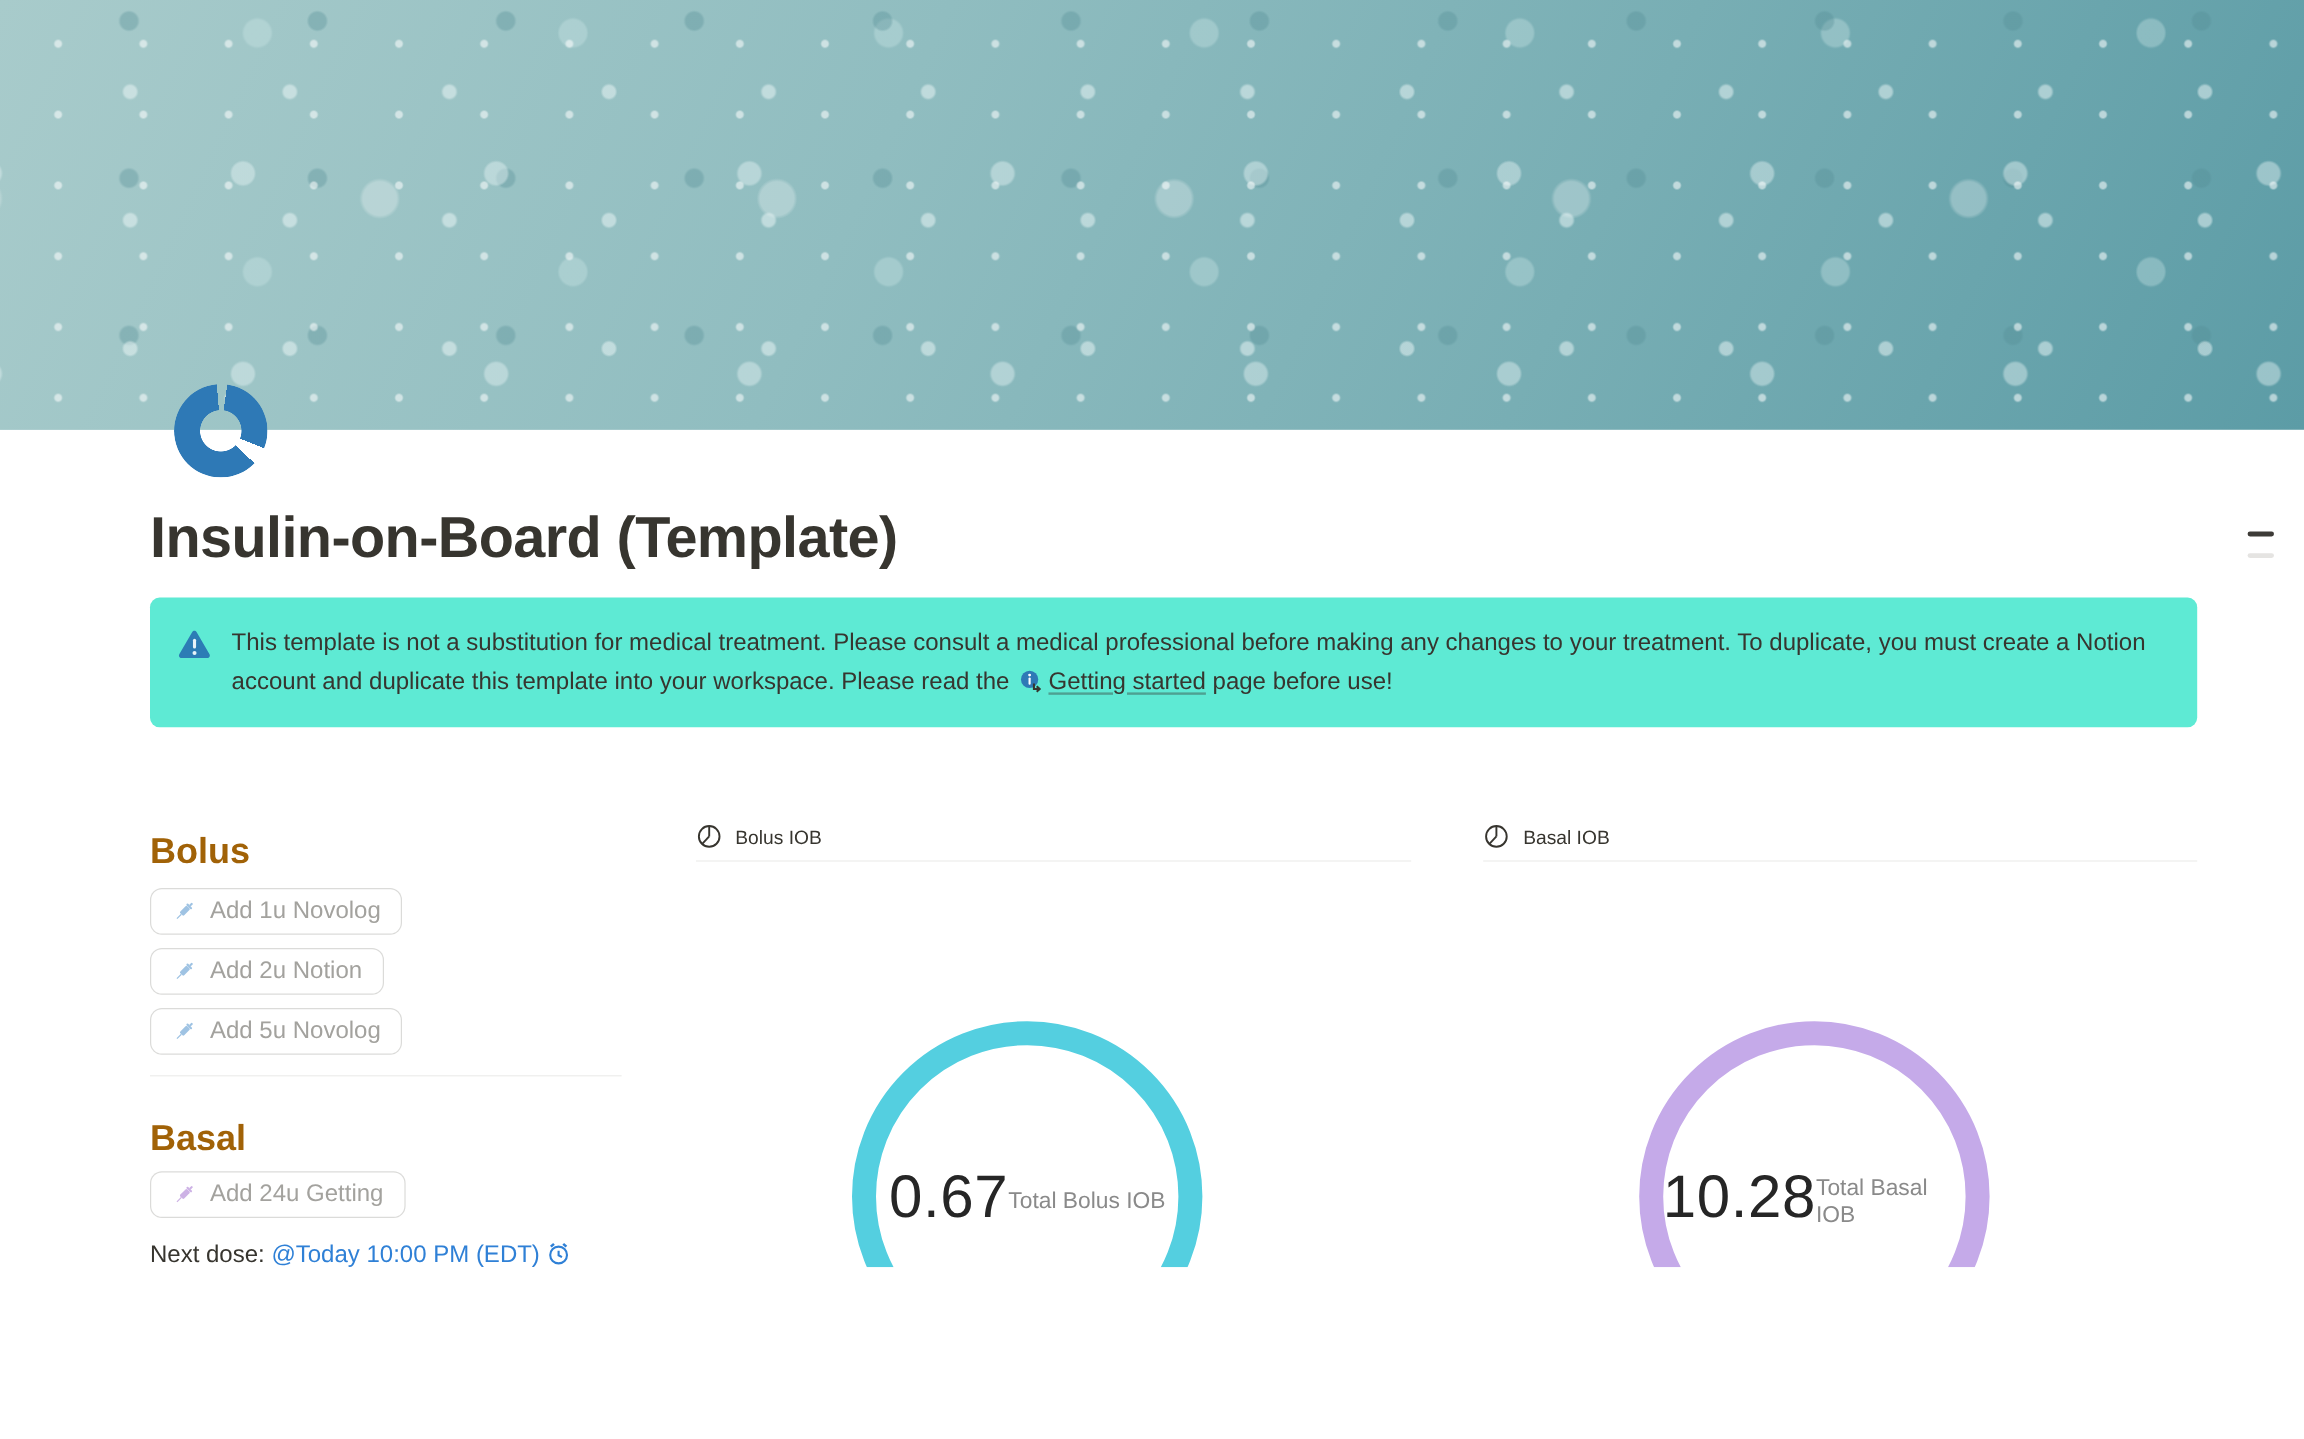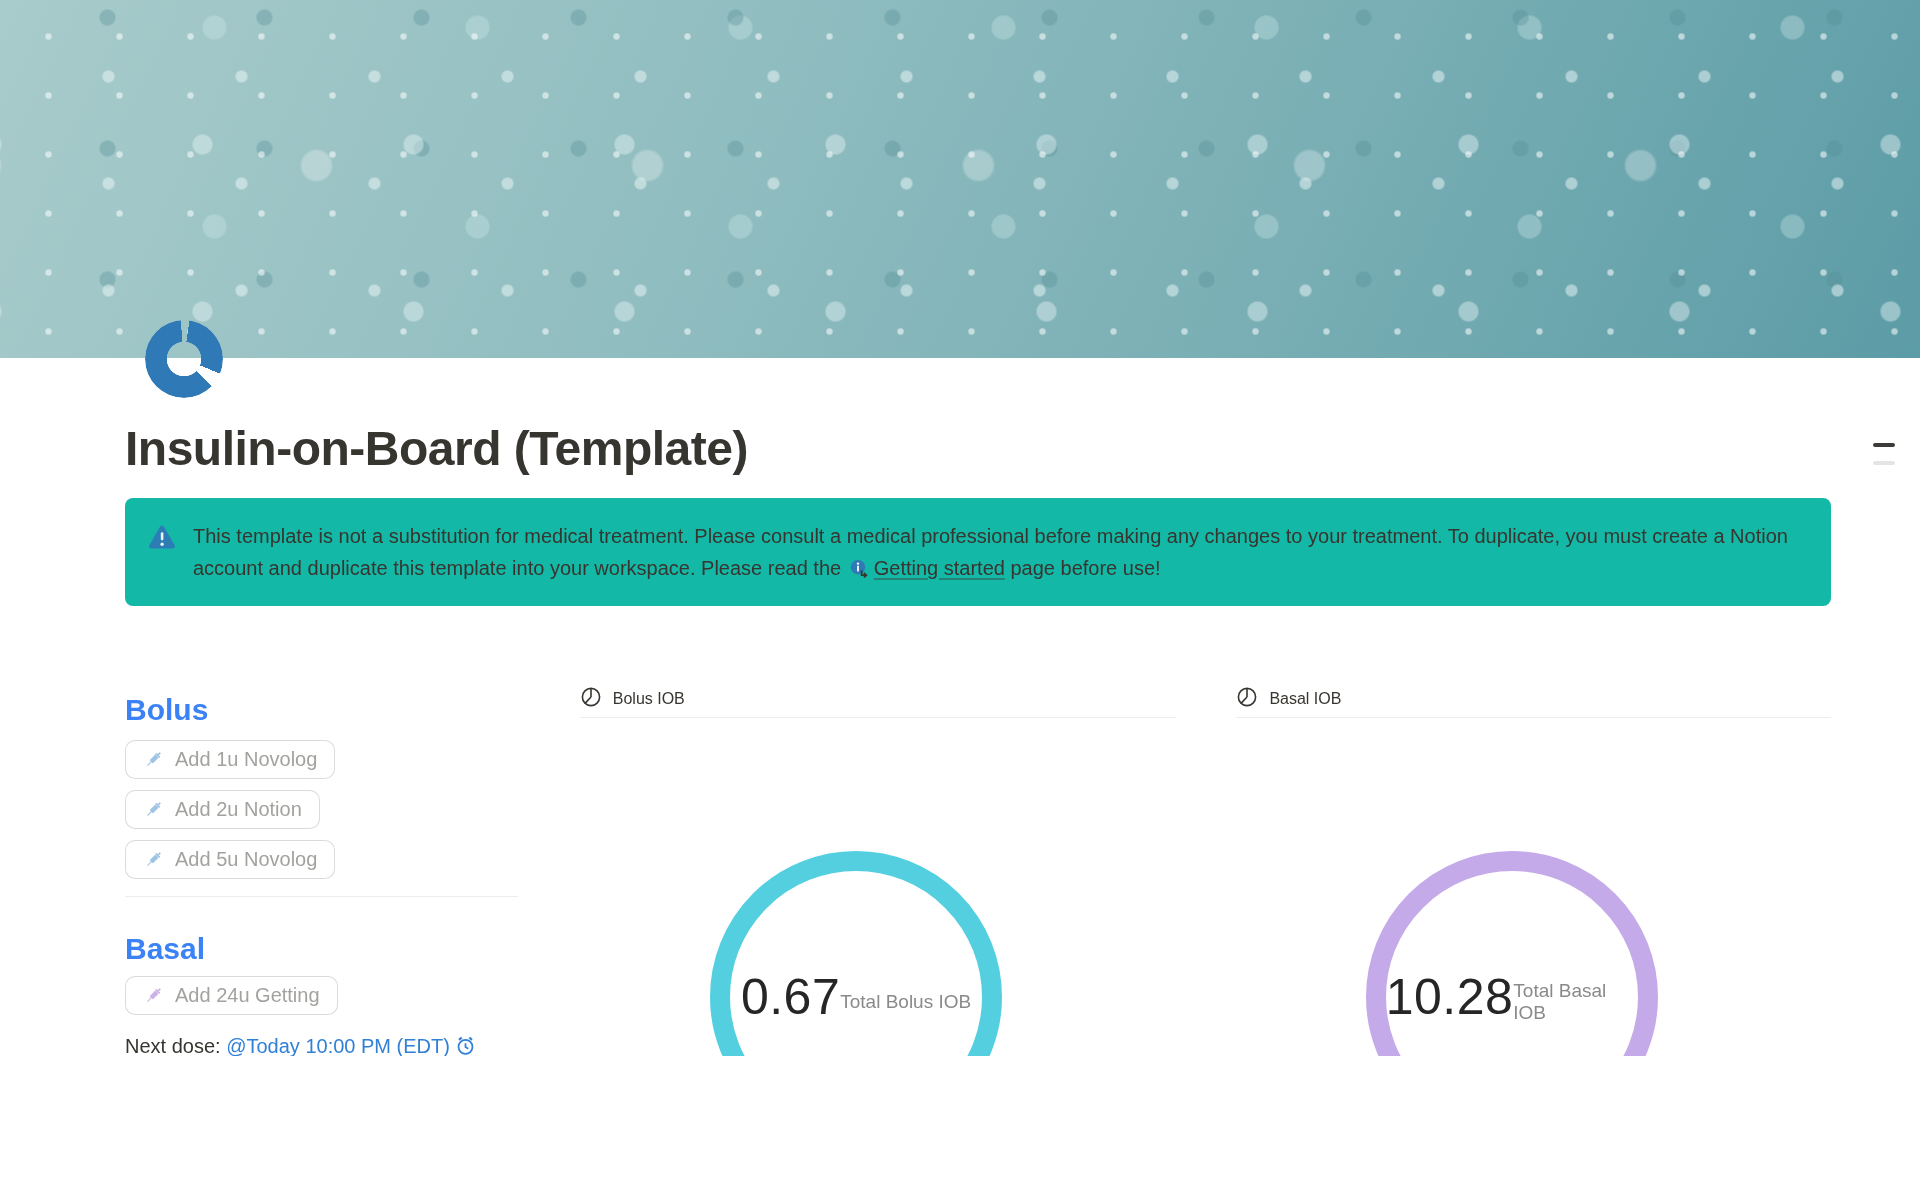--- a/index.html
+++ b/index.html
@@ -49,38 +49,38 @@
   
   .content { position:absolute; top:358px; left:125px; width:1706px; }
 
   .title {
     margin:62px 0 0 0; font-size:48px; line-height:58px; font-weight:700;
     letter-spacing:-0.5px; color:#37352F; cursor:text;
   }
 
   
   .callout {
-    margin-top:20px; width:1706px; background:#14b8a6; border-radius:8px;
+    margin-top:20px; width:1706px; background:#5eead4; border-radius:8px;
     padding:22px 24px 22px 22px; display:flex; align-items:flex-start; gap:16px;
   }
   .callout-icon { flex:0 0 auto; margin-top:3px; }
   .callout-text { font-size:20px; line-height:32px; color:#37352F; }
   .inline-link {
     color:#37352F; font-weight:500; cursor:pointer;
     text-decoration:underline; text-decoration-color:rgba(55,53,47,0.4); text-underline-offset:3px;
   }
   .inline-link-icon { display:inline-block; vertical-align:-4px; margin:0 5px 0 2px; }
 
   
   .columns { display:flex; gap:60px; margin-top:72px; }
   .col-actions { width:395px; }
   .col-chart   { width:597px; }
   .col-chart.last { width:595px; }
 
-  .section-heading { margin:16px 0 0 0; font-size:30px; line-height:32px; font-weight:700; color:#3b82f6; }
+  .section-heading { margin:16px 0 0 0; font-size:30px; line-height:32px; font-weight:700; color:#a16207; }
 
   .action-btn {
     display:flex; align-items:center; gap:11px; width:max-content;
     height:39px; padding:0 17px; margin-top:11px;
     background:#fff; border:1px solid rgba(55,53,47,0.18); border-radius:10px;
     font-family:inherit; font-size:20px; color:#A3A29E; cursor:pointer;
   }
   .action-btn:first-of-type { margin-top:14px;text-align:center; }
   .col-divider { border:none; border-top:1px solid #EDEDEB; margin:17px 0 0 0; width:393px; }
   .section-heading.second { margin-top:36px; }

